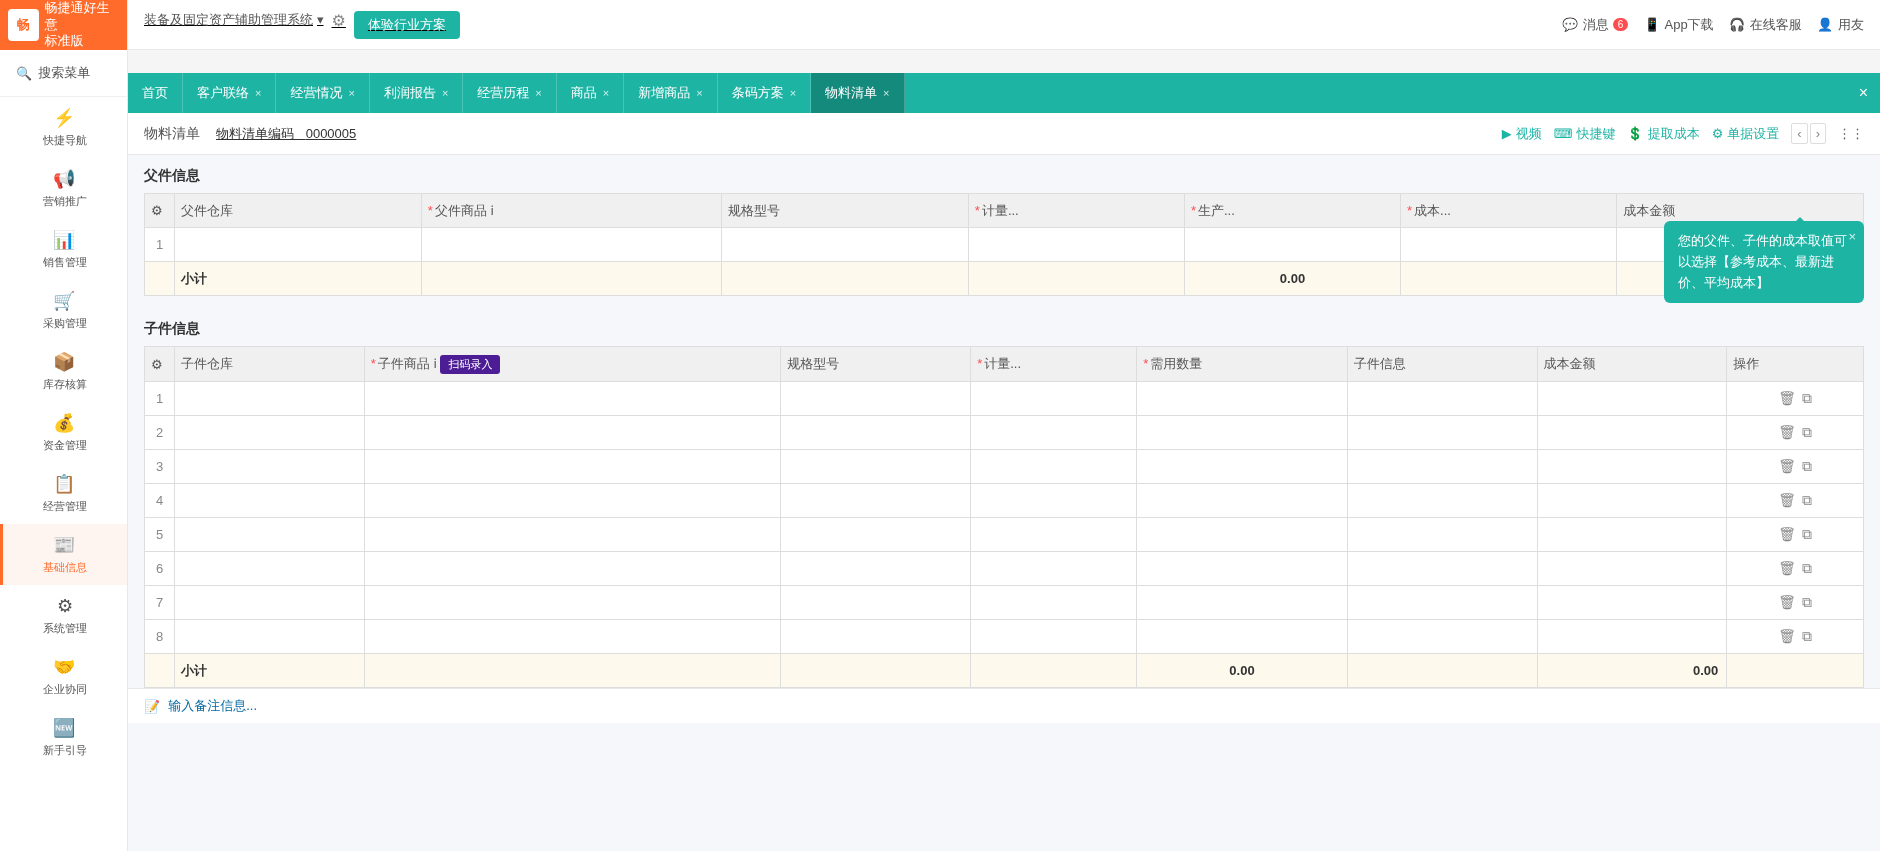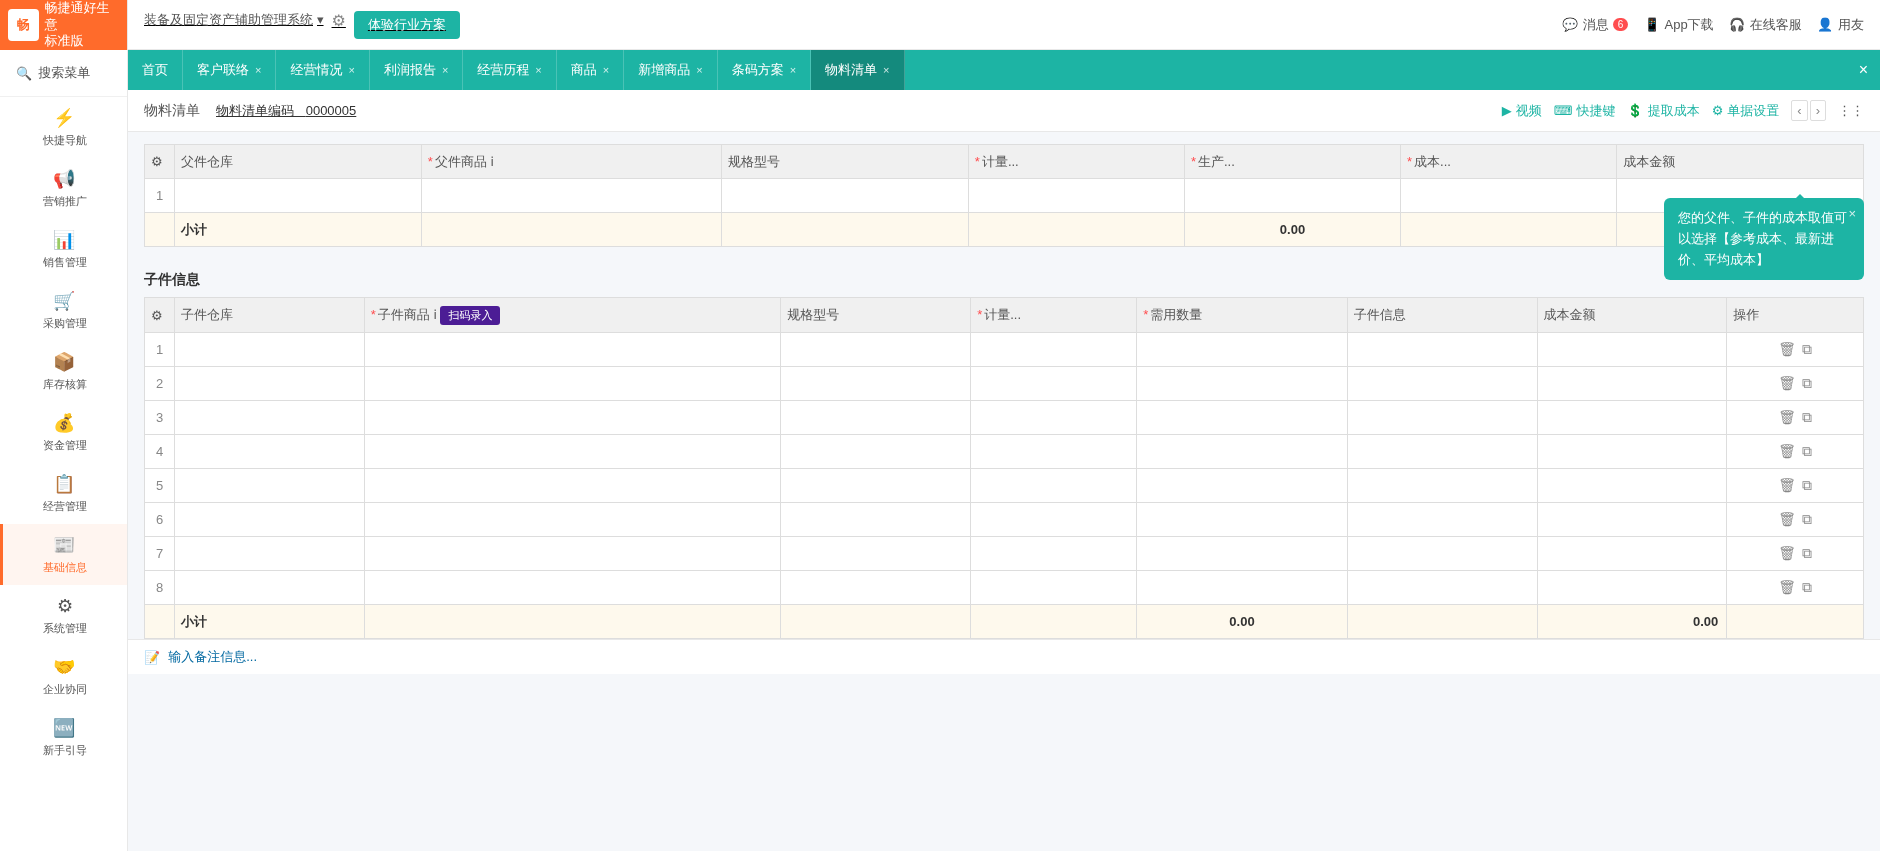--- a/index.html
+++ b/index.html
@@ -136,20 +136,21 @@
 
     
     .tabbar {
       background: #1db4a4;
       display: flex;
       align-items: center;
       height: 40px;
       padding: 0 0;
       overflow-x: auto;
       flex-shrink: 0;
+      margin-top: 23px;
     }
     .tab {
       padding: 0 14px;
       height: 40px;
       display: flex;
       align-items: center;
       gap: 6px;
       color: #fff;
       cursor: pointer;
       white-space: nowrap;
@@ -508,20 +509,21 @@
         </div>
         <div class="nav-arrows">
           <span>‹</span>
           <span>›</span>
         </div>
         <span>⋮⋮</span>
       </div>
     </div>
 
     <div class="section">
+      <div class="section-title">父件信息</div>
       <table class="data-table">
         <thead>
           <tr>
             <th class="col-config">⚙</th>
             <th>父件仓库</th>
             <th><span class="required">*</span>父件商品 ℹ</th>
             <th>规格型号</th>
             <th><span class="required">*</span>计量...</th>
             <th><span class="required">*</span>生产...</th>
             <th><span class="required">*</span>成本...</th>

